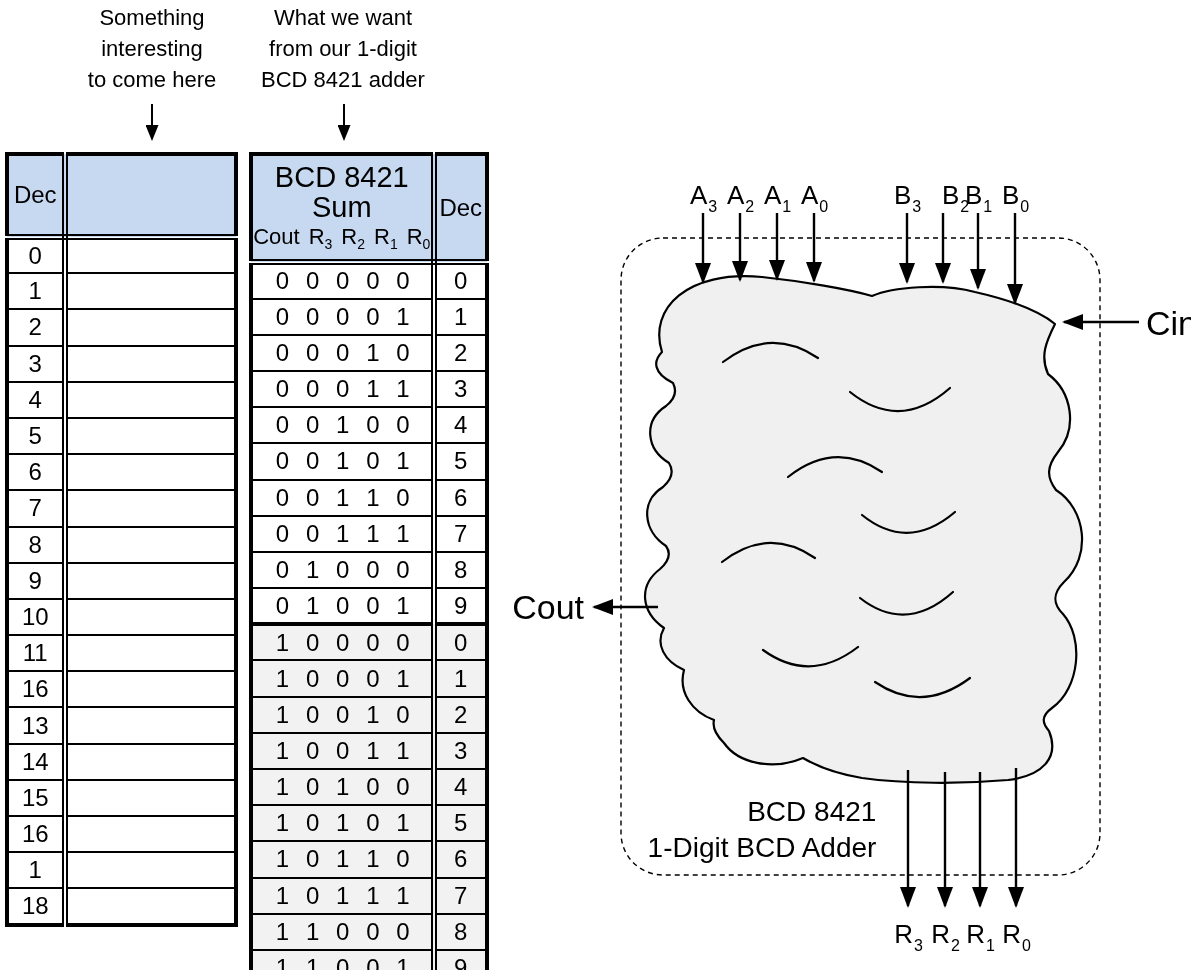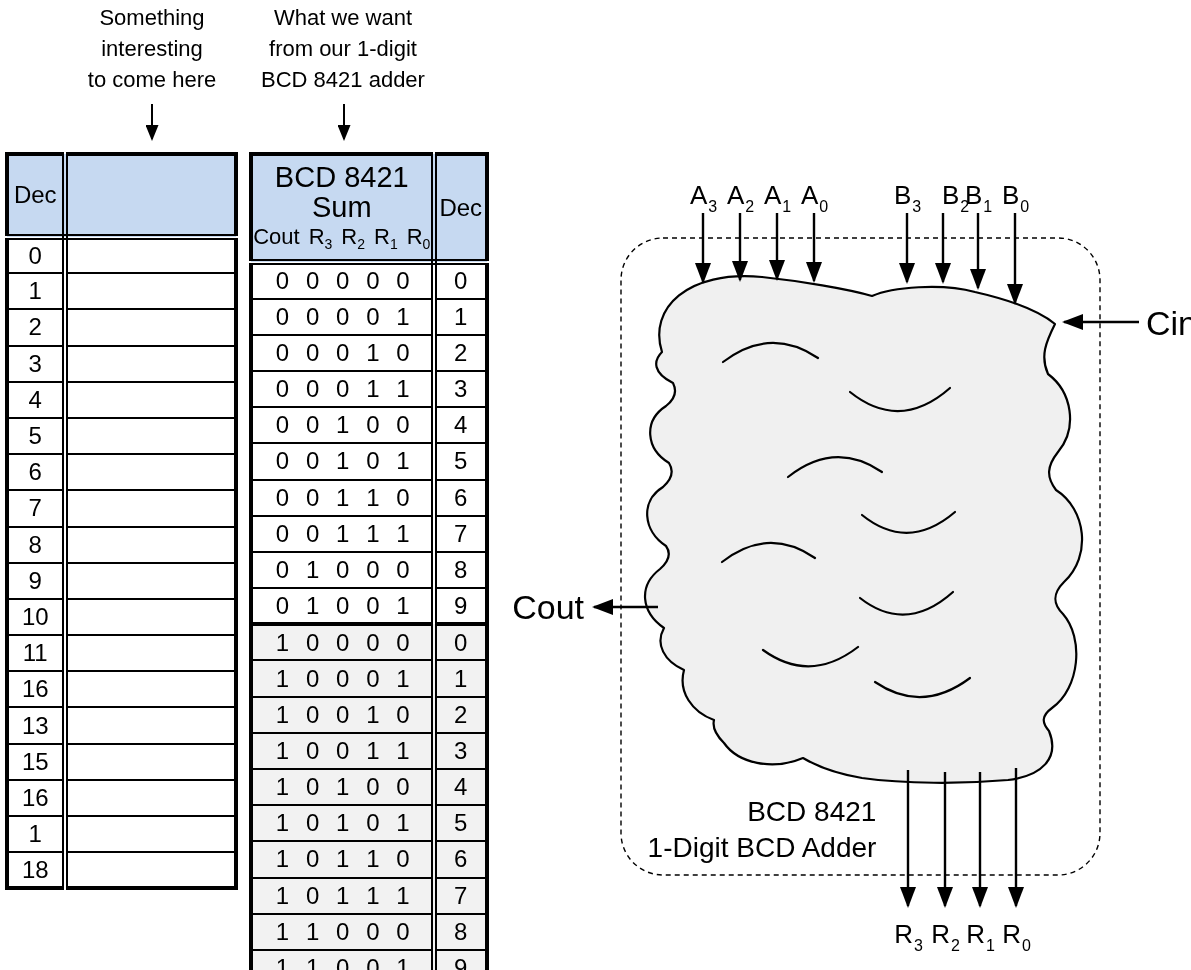--- a/index.html
+++ b/index.html
@@ -207,20 +207,24 @@
         </tr>
         <tr>
           <td class="dec">16</td>
           <td class="blank"></td>
         </tr>
         <tr>
           <td class="dec">13</td>
           <td class="blank"></td>
         </tr>
         <tr>
+          <td class="dec">14</td>
+          <td class="blank"></td>
+        </tr>
+        <tr>
           <td class="dec">15</td>
           <td class="blank"></td>
         </tr>
         <tr>
           <td class="dec">16</td>
           <td class="blank"></td>
         </tr>
         <tr>
           <td class="dec">1</td>
           <td class="blank"></td>

